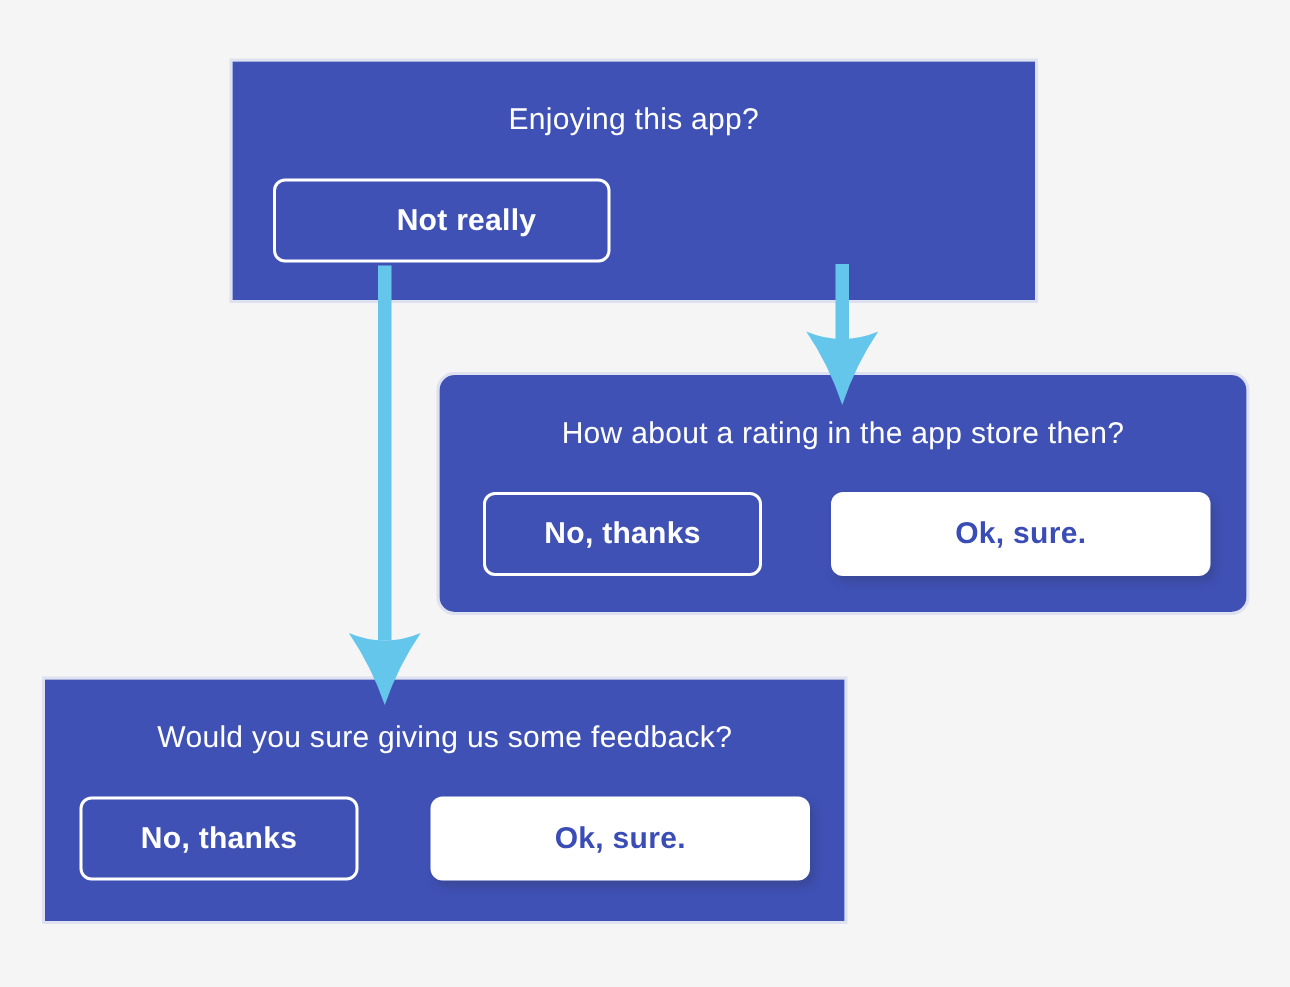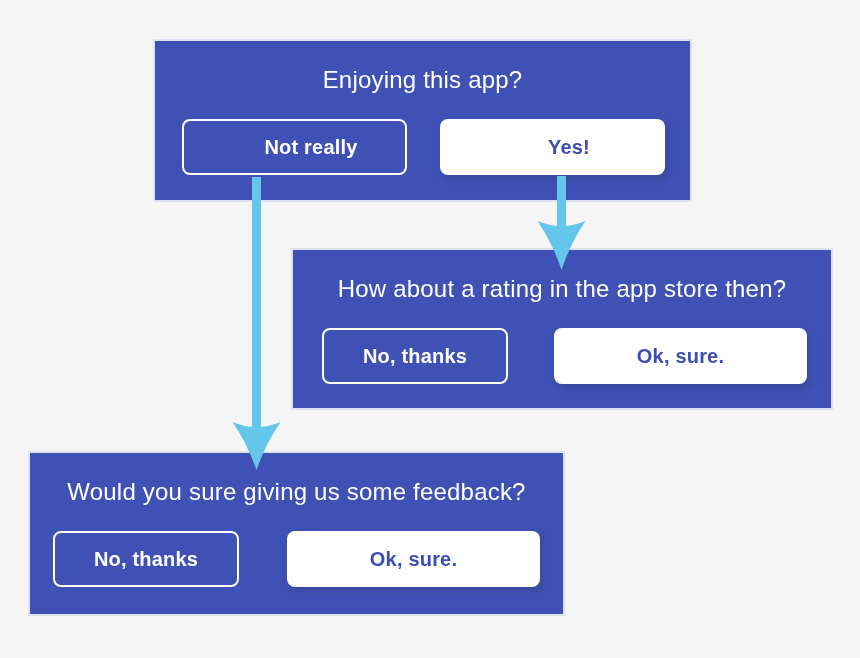--- a/index.html
+++ b/index.html
@@ -21,26 +21,26 @@
     width: 860px; height: 658px;
     background: var(--background);
   }
   .panel {
     position: absolute;
     background: var(--panel);
     outline: 2px solid rgba(203, 208, 235, 0.55);
     z-index: 1;
   }
   #panel-enjoy    { left: 155px; top:  41px; width: 535px; height: 159px; }
-  #panel-rating   { left: 293px; top: 250px; width: 538px; height: 158px; }
+  #panel-rating   { left: 293px; top: 250px; width: 538px; height: 158px; border-radius: 10px; }
   #panel-feedback { left:  30px; top: 453px; width: 533px; height: 161px; }
   .question {
     margin-top: 26px;
     text-align: center;
-    font-size: 24px;
+    font-size: 20px;
     line-height: 26px;
     color: var(--panel-text);
     letter-spacing: 0.2px;
   }
   .buttons {
     display: flex;
     justify-content: space-between;
     margin-top: 26px;
   }
   #panel-enjoy    .buttons { padding: 0 25px 0 27px; }
@@ -81,21 +81,20 @@
 </style>
 </head>
 <body>
 
 <div class="canvas">
 
   <section class="panel" id="panel-enjoy">
     <div class="question">Enjoying this app?</div>
     <div class="buttons">
       <button class="btn outline">Not really</button>
-      <button class="btn filled">Yes!</button>
     </div>
   </section>
 
   <section class="panel" id="panel-rating">
     <div class="question">How about a rating in the app store then?</div>
     <div class="buttons">
       <button class="btn outline">No, thanks</button>
       <button class="btn filled">Ok, sure.</button>
     </div>
   </section>

